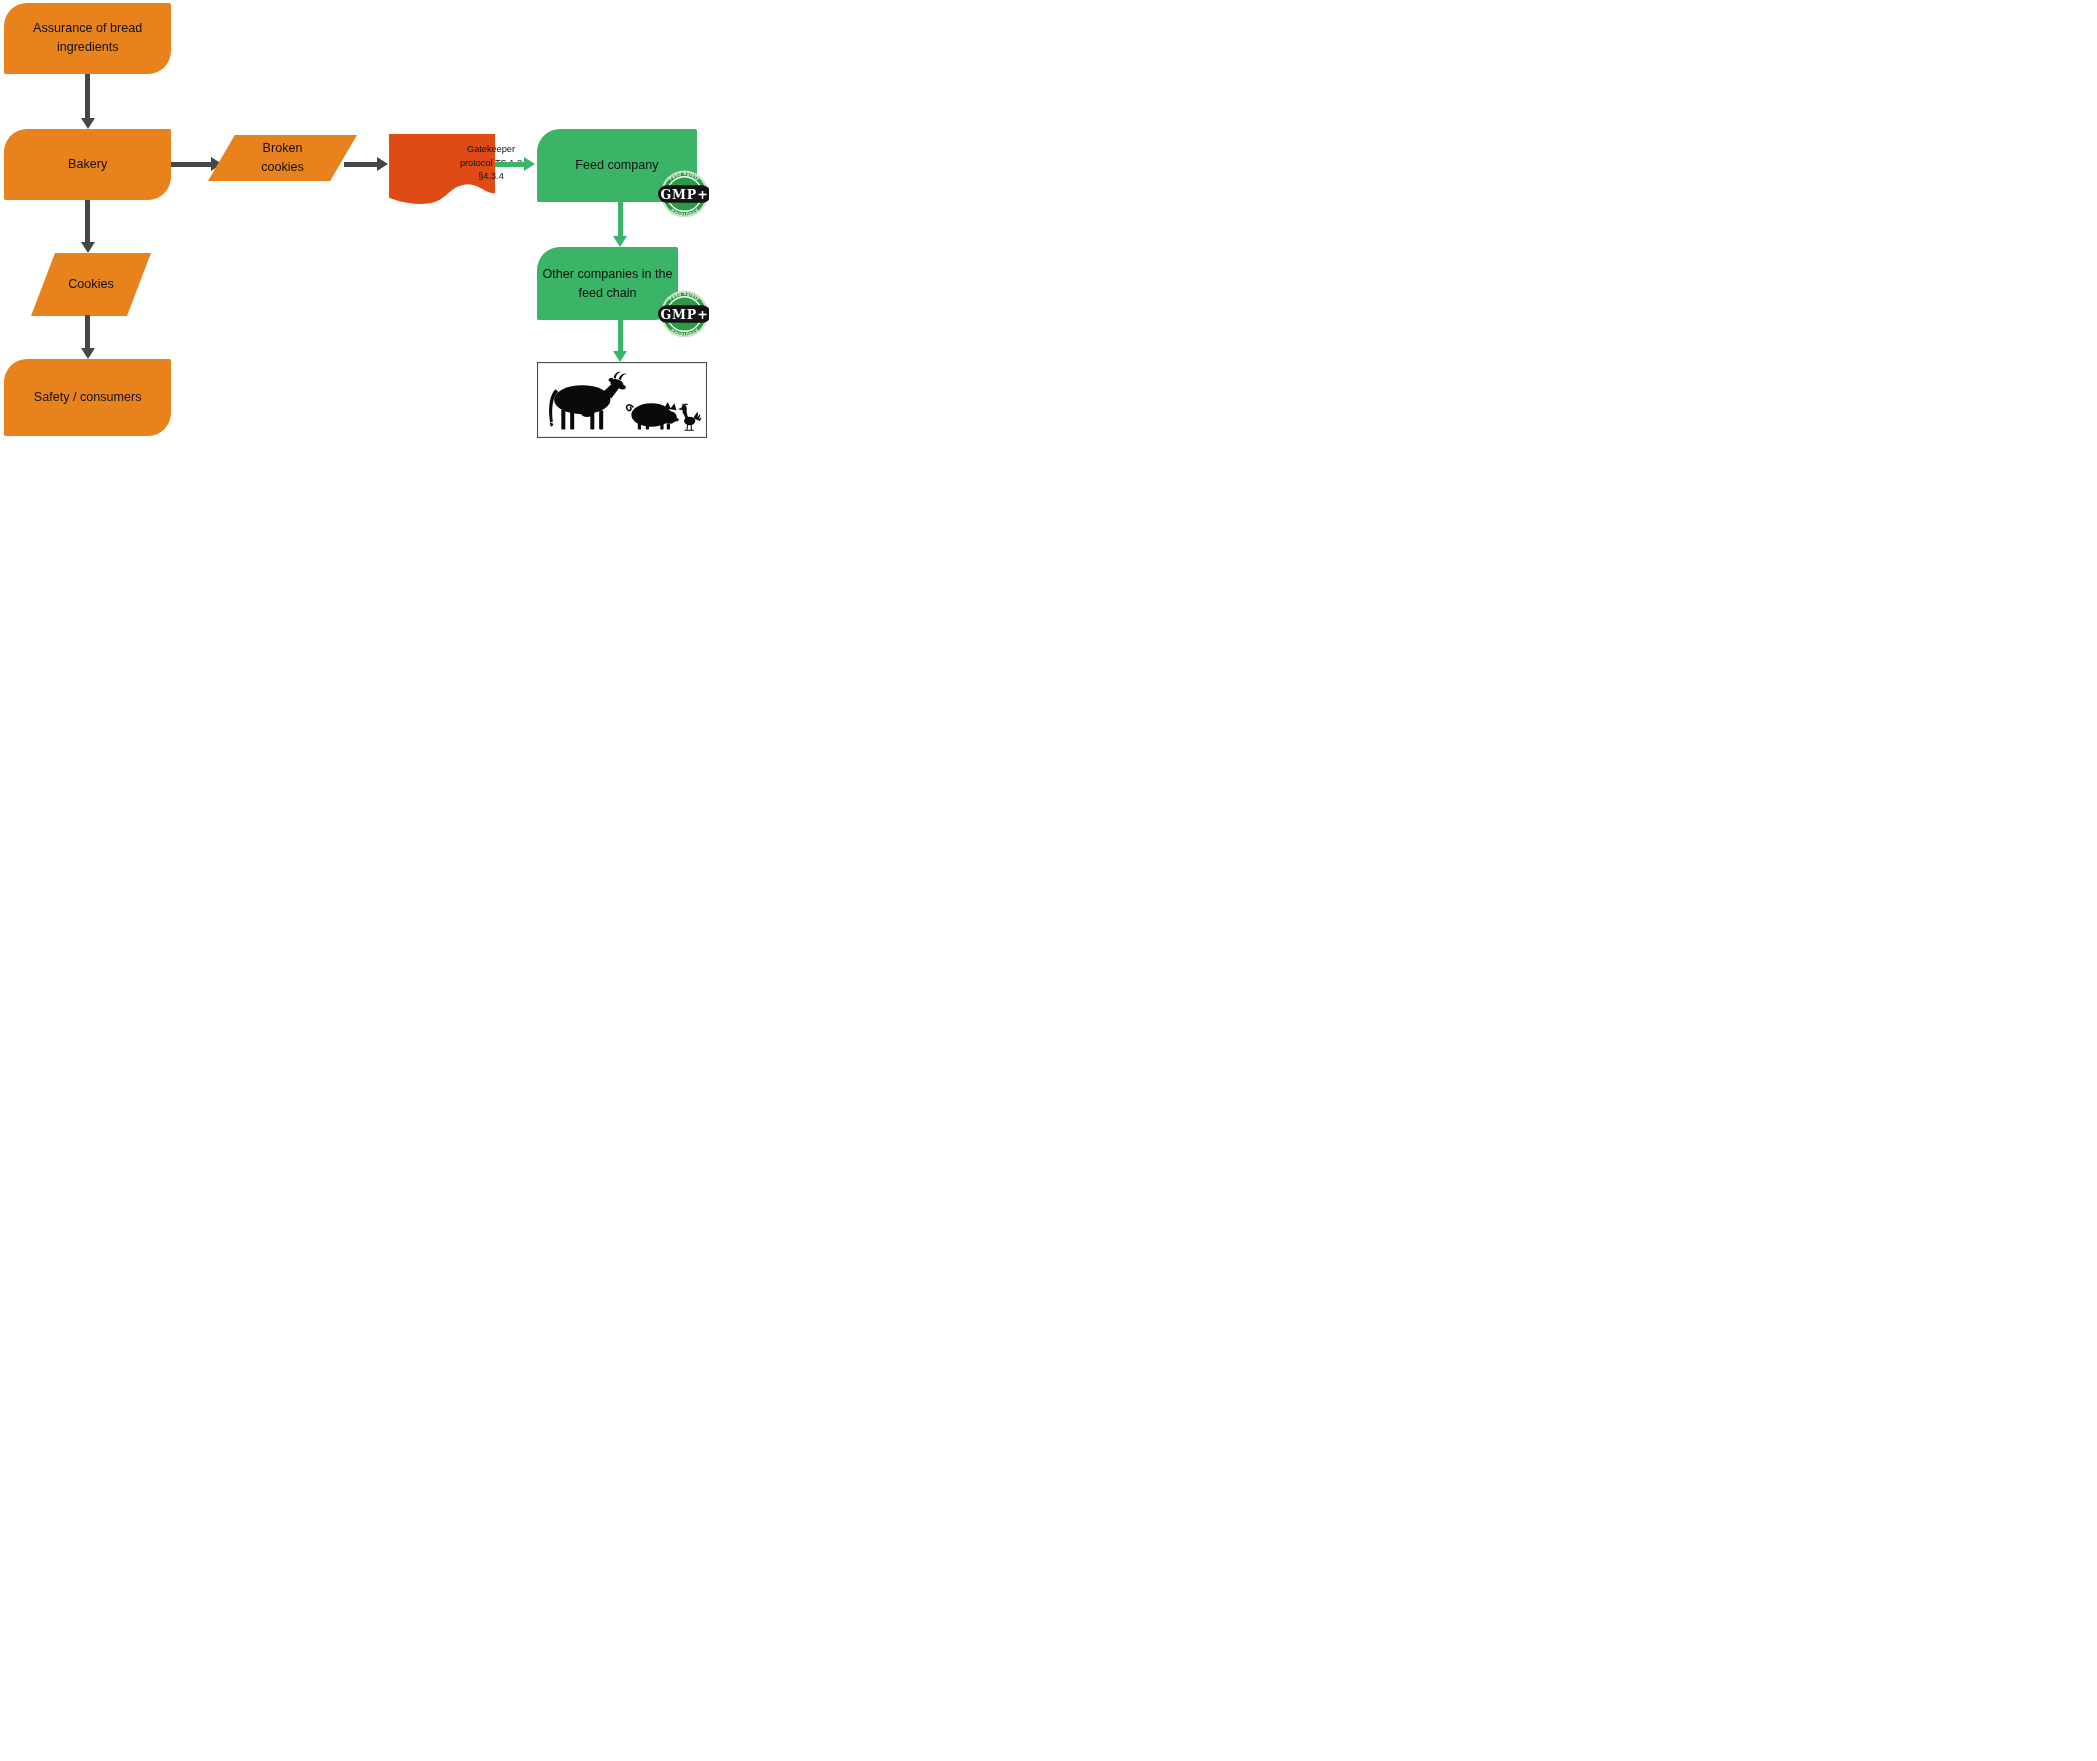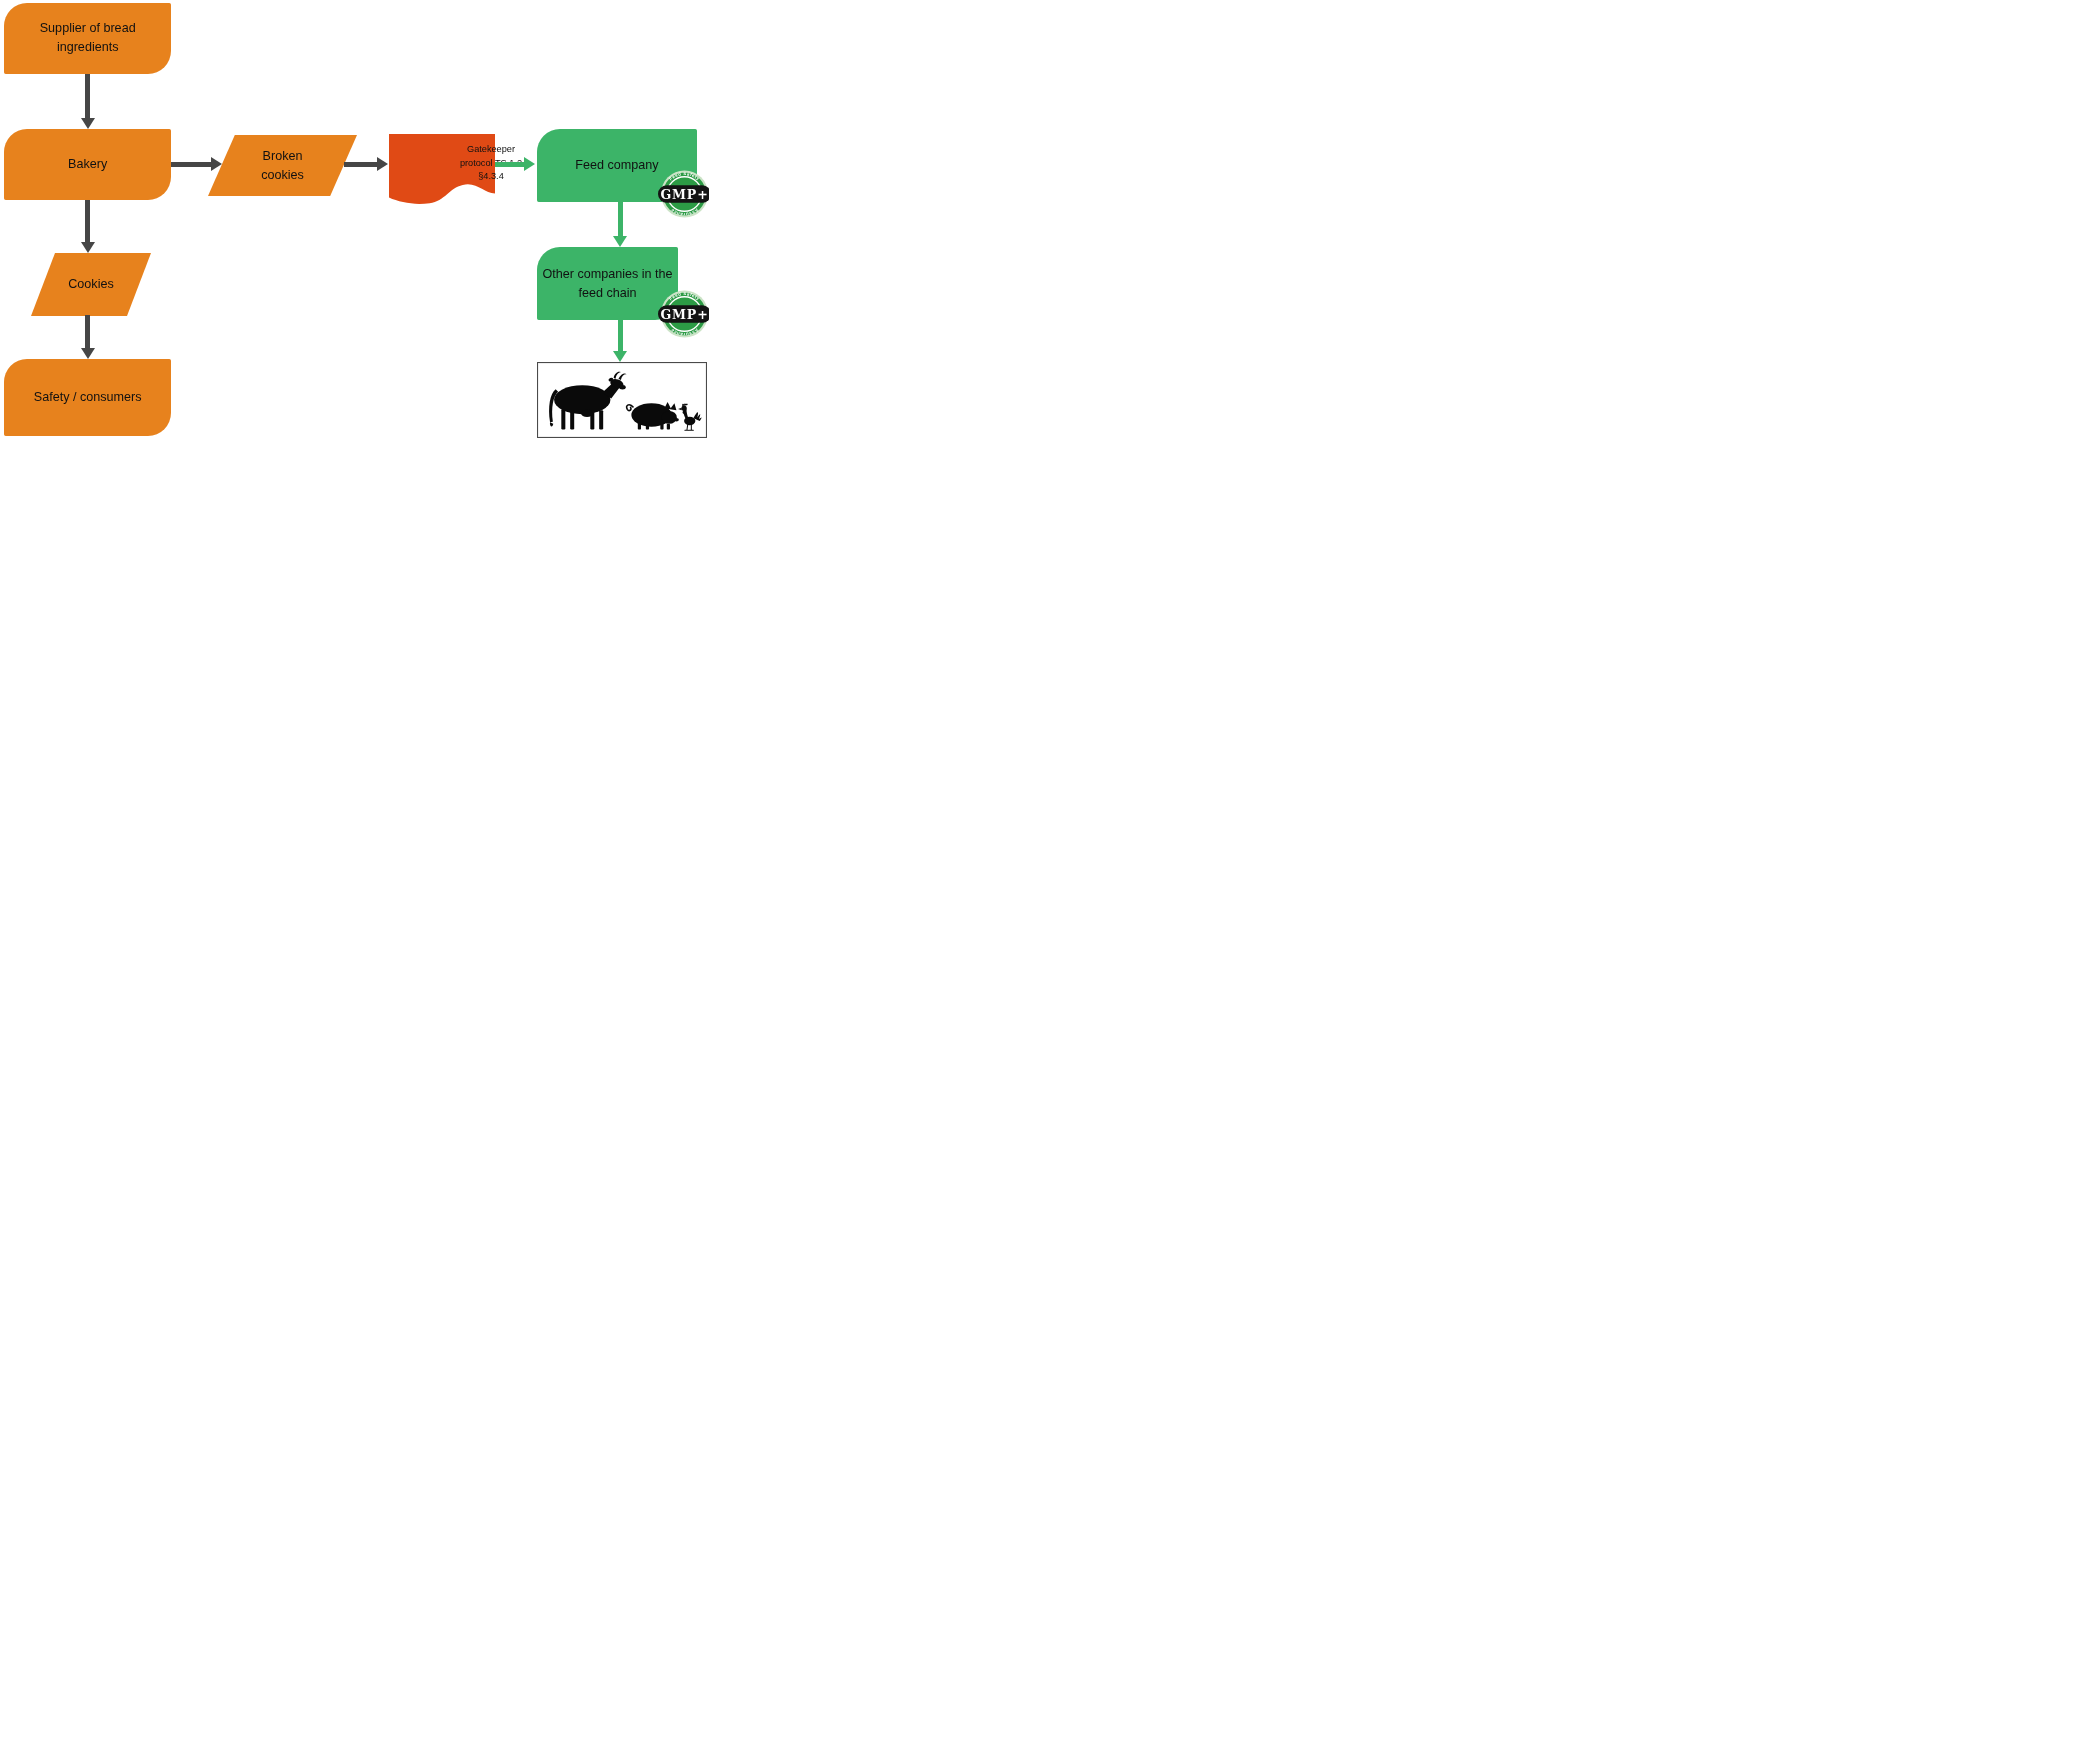--- a/index.html
+++ b/index.html
@@ -40,38 +40,38 @@
   
   .photo{position:absolute;background:#ffffff;border:0.8px solid #4a4a4a;
          box-shadow:inset 0 0 0 0.4px #dddddd;display:flex;align-items:flex-end;justify-content:center;}
 </style>
 </head>
 <body>
 
 <div class="canvas">
 
   <div class="node orange round-diag" style="left:4.2px;top:2.5px;width:167px;height:71px;">
-    <div style="width:126px;">Supplier of bread ingredients</div>
+    <div style="width:126px;">Assurance of bread ingredients</div>
   </div>
 
   <div>
     <div class="shaft dark" style="left:85px;top:74px;width:4.6px;height:44px;"></div>
     <div class="head-down" style="left:81px;top:118px;"></div>
   </div>
 
   <div class="node orange round-diag" style="left:4.2px;top:129px;width:167px;height:71px;">
     <div>Bakery</div>
   </div>
 
   <div>
     <div class="shaft dark" style="left:171px;top:162px;width:41px;height:4.6px;"></div>
     <div class="head-right" style="left:211px;top:157px;"></div>
   </div>
 
-  <div class="node orange para" style="left:208px;top:135px;width:149px;height:61px;">
+  <div class="node orange para" style="left:208px;top:135px;width:149px;height:46px;">
     <div style="width:63px;">Broken cookies</div>
   </div>
 
   <div>
     <div class="shaft dark" style="left:344px;top:162px;width:33px;height:4.6px;"></div>
     <div class="head-right" style="left:377px;top:157px;"></div>
   </div>
 
   <div class="doc-wrap" style="left:389px;top:134px;width:106px;height:70px;">
     <svg width="106" height="70" viewBox="0 0 250 165">

